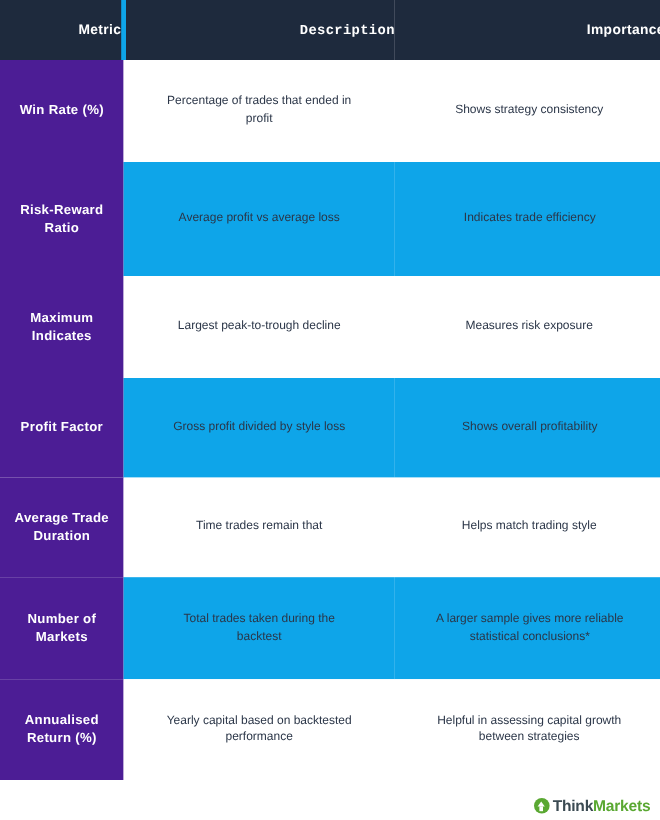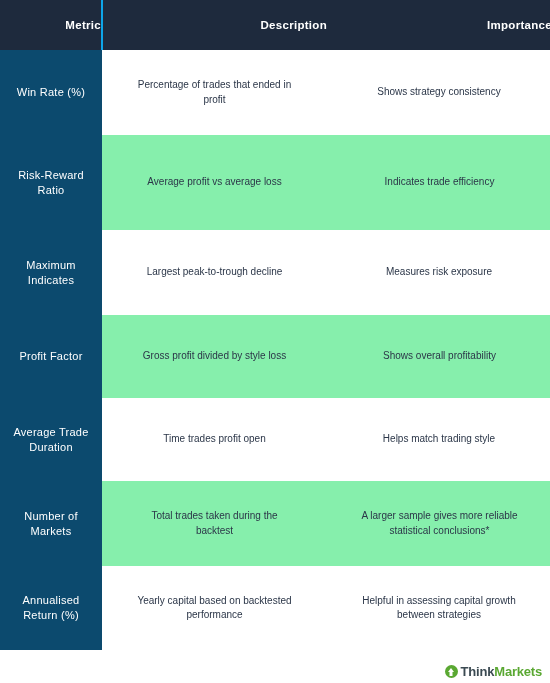--- a/index.html
+++ b/index.html
@@ -27,43 +27,43 @@
     color: #ffffff;
     font-size: 11.5px;
     font-weight: bold;
     letter-spacing: .3px;
     text-align: right;
     height: 50px;
     padding: 0;
     vertical-align: middle;
   }
   th.col-metric   { width: 101px; }
-  th.col-desc     { width: 224px; border-left: 2px solid #0ea5e9; }
+  th.col-desc     { width: 224px; border-left: 4px solid #0ea5e9; font-family: Liberation Mono, monospace; }
   th.col-import   { width: 225px; }
 
   
   .metrics-table tbody td {
     padding: 0 32px;
     vertical-align: middle;
     text-align: center;
     font-size: 10px;
     color: #2b3648;
     line-height: 1.45;
   }
   .metrics-table tbody td.metric-cell {
-    background: #0c4a6e;
+    background: #4c1d95;
     color: #ffffff;
     font-size: 11px;
-    font-weight: normal;
+    font-weight: bold;
     letter-spacing: .25px;
     line-height: 1.35;
     padding: 0 8px;
   }
   .metrics-table tbody tr.row-white  td.body-cell { background: #ffffff; }
-  .metrics-table tbody tr.row-shade  td.body-cell { background: #86efac; margin-left: 28px; }
+  .metrics-table tbody tr.row-shade  td.body-cell { background: #0ea5e9; margin-left: 28px; }
   .metrics-table tbody tr.row-white  td.edge-cell { border-right: 2px solid #1e2a3d; }
 
   
   .footer-logo {
     position: absolute;
     right: 8px;
     bottom: 4px;
     display: flex;
     align-items: center;
     gap: 3px;
@@ -139,21 +139,21 @@
     </tr>
 
     <tr class="row-shade" style="height:83px">
       <td class="metric-cell">Profit Factor</td>
       <td class="body-cell">Gross profit divided by style loss</td>
       <td class="body-cell">Shows overall profitability</td>
     </tr>
 
     <tr class="row-white" style="height:83px">
       <td class="metric-cell">Average Trade Duration</td>
-      <td class="body-cell">Time trades profit open</td>
+      <td class="body-cell">Time trades remain that</td>
       <td class="body-cell edge-cell">Helps match trading style</td>
     </tr>
 
     <tr class="row-shade" style="height:85px">
       <td class="metric-cell">Number of Markets</td>
       <td class="body-cell">Total trades taken during the backtest</td>
       <td class="body-cell">A larger sample gives more reliable statistical conclusions*</td>
     </tr>
 
     <tr class="row-white" style="height:84px">

